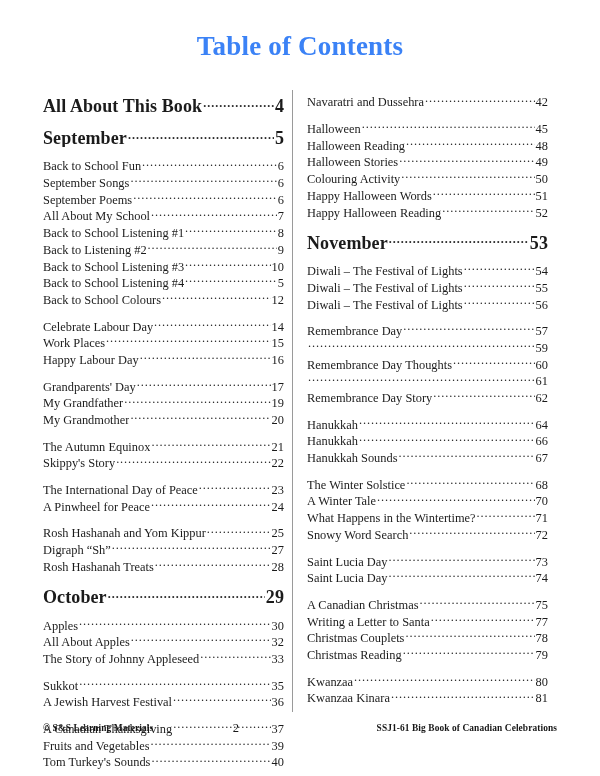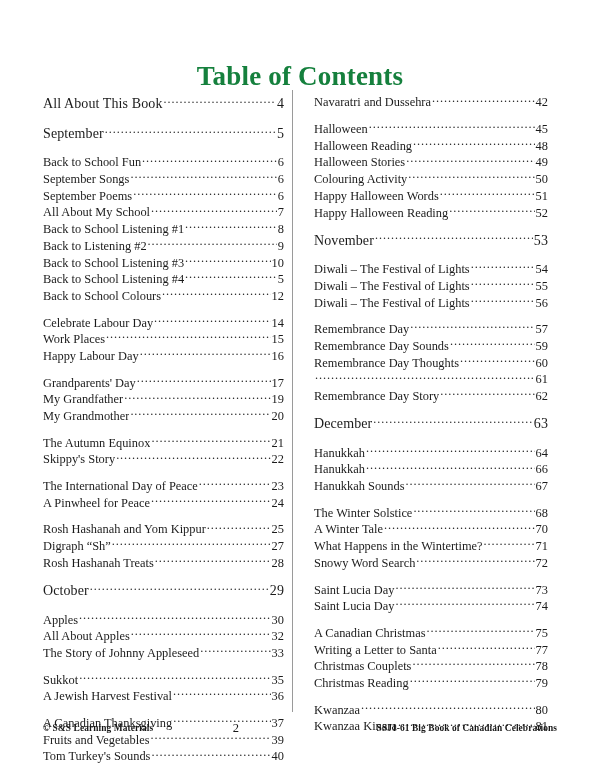--- a/index.html
+++ b/index.html
@@ -21,22 +21,22 @@
     overflow: hidden;
   }
 
   
   .title {
     text-align: center;
     font-family: "Liberation Serif", "DejaVu Serif", serif;
     font-weight: bold;
     font-size: 27px;
     letter-spacing: 0.2px;
-    color: #15803d;
-    padding-top: 62px;
+    color: #3b82f6;
+    padding-top: 32px;
     margin: 0;
     line-height: 1.05;
   }
 
   
   .columns {
     position: absolute;
     top: 94px;
     left: 0;
     right: 0;
@@ -46,21 +46,21 @@
   .col {
     box-sizing: border-box;
   }
   .col-left {
     width: 292px;
     padding-left: 43px;
     padding-right: 8px;
   }
   .col-right {
     width: 280px;
-    padding-left: 22px;
+    padding-left: 15px;
     padding-right: 24px;
   }
 
   
   .divider {
     position: absolute;
     left: 292px;
     top: 90px;
     width: 1px;
     height: 622px;
@@ -98,22 +98,22 @@
     color: #2a2a2a;
     white-space: nowrap;
   }
   .entry .pg {
     flex: 0 0 auto;
     text-align: right;
   }
 
   
   .entry.head {
-    font-weight: normal;
-    font-size: 14px;
+    font-weight: bold;
+    font-size: 18px;
     line-height: 18px;
     letter-spacing: 0.1px;
   }
   .entry.head .leader::after {
     font-size: 12px;
     letter-spacing: 1px;
   }
 
   
   .group {
@@ -419,44 +419,36 @@
             <span class="pg">56</span>
           </div>
         </div>
         <div class="group">
           <div class="entry">
             <span class="label">Remembrance Day</span>
             <span class="leader"></span>
             <span class="pg">57</span>
           </div>
           <div class="entry">
-            <span class="label">Remembrance Day Sounds</span>
             <span class="leader"></span>
             <span class="pg">59</span>
           </div>
           <div class="entry">
             <span class="label">Remembrance Day Thoughts</span>
             <span class="leader"></span>
             <span class="pg">60</span>
           </div>
           <div class="entry">
             <span class="leader"></span>
             <span class="pg">61</span>
           </div>
           <div class="entry">
             <span class="label">Remembrance Day Story</span>
             <span class="leader"></span>
             <span class="pg">62</span>
-          </div>
-        </div>
-        <div class="group head-group">
-          <div class="entry head">
-            <span class="label">December</span>
-            <span class="leader"></span>
-            <span class="pg">63</span>
           </div>
         </div>
         <div class="group">
           <div class="entry">
             <span class="label">Hanukkah</span>
             <span class="leader"></span>
             <span class="pg">64</span>
           </div>
           <div class="entry">
             <span class="label">Hanukkah</span>

